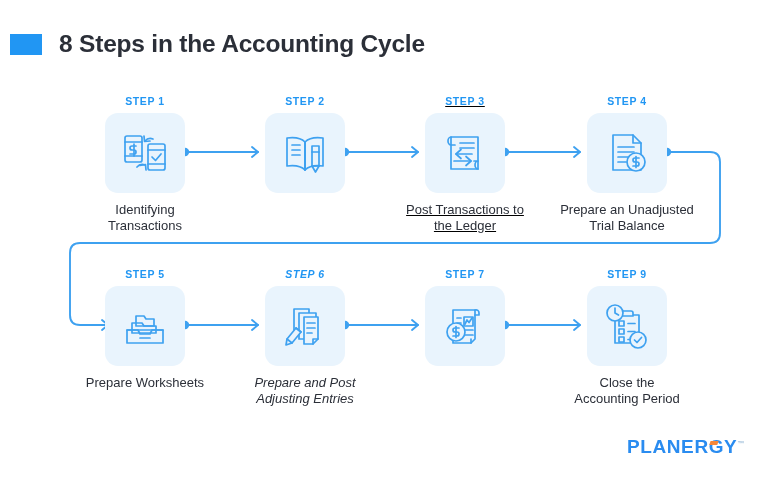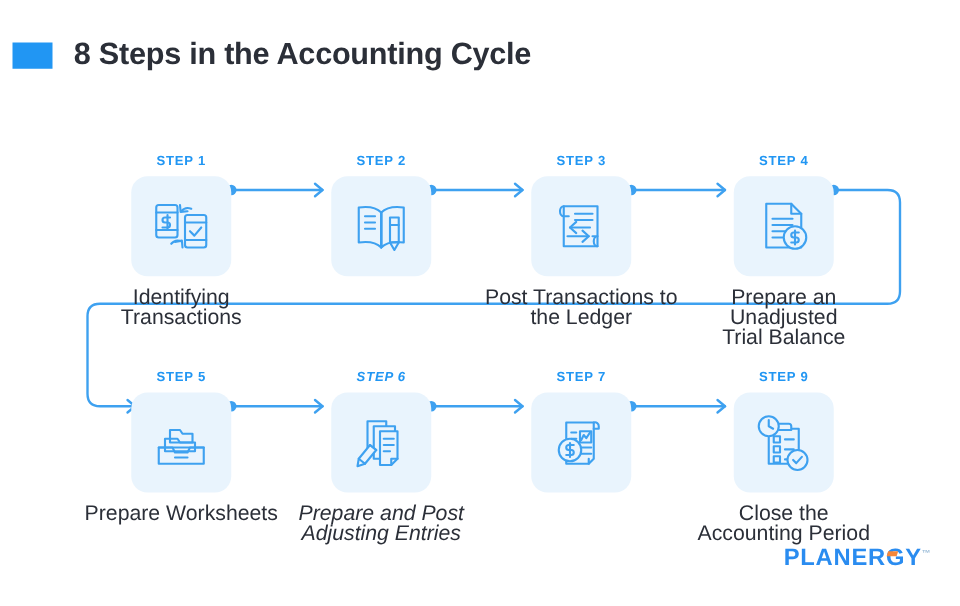--- a/index.html
+++ b/index.html
@@ -31,33 +31,32 @@
     position: absolute;
     width: 160px;
     text-align: center;
   }
   .step-label {
     font-size: 10.5px;
     font-weight: bold;
     color: #2196f3;
     letter-spacing: 0.6px;
     margin-bottom: 6px;
-    margin-top: 28px;
   }
   .card {
     width: 80px; height: 80px;
     margin: 0 auto;
     background: #e9f4fd;
     border-radius: 13px;
     display: flex; align-items: center; justify-content: center;
   }
   .card svg { display: block; }
   .caption {
     margin-top: 9px;
-    font-size: 17px;
+    font-size: 13px;
     line-height: 16px;
     color: #2b2f38;
     white-space: pre-line;
   }
 
   
   .logo {
     position: absolute;
     left: 627px; top: 436px;
     font-size: 19px;
@@ -167,21 +166,21 @@
           <line x1="14" y1="24" x2="22" y2="24"></line>
           <line x1="14" y1="29" x2="22" y2="29"></line>
           <path d="M34 20 h7 v20 l-3.5 6 l-3.5 -6 Z"></path>
           <line x1="34" y1="26" x2="41" y2="26"></line>
           <line x1="34" y1="40" x2="41" y2="40"></line>
         </svg>
       </span>
     </div>
   </div>
 
-  <div class="step" style="left:385px; top:95px;">
+  <div class="step" style="left:385px; top:95px;text-decoration:underline;">
     <div class="step-label">STEP 3</div>
     <div class="card">
       <span>
         <svg width="54" height="54" viewBox="0 0 54 54" fill="none" stroke="#3ea1f0" stroke-width="1.7" stroke-linecap="round" stroke-linejoin="round">
           <path d="M13 11 h27 v32 h-27 Z"></path>
           <path d="M13 11 a3 4 0 0 0 0 8 h4"></path>
           <path d="M40 43 a3 4 0 0 1 0 -8 h-4"></path>
           <line x1="22" y1="17" x2="36" y2="17"></line>
           <line x1="22" y1="22" x2="36" y2="22"></line>
           <line x1="34" y1="28" x2="18" y2="28"></line>

